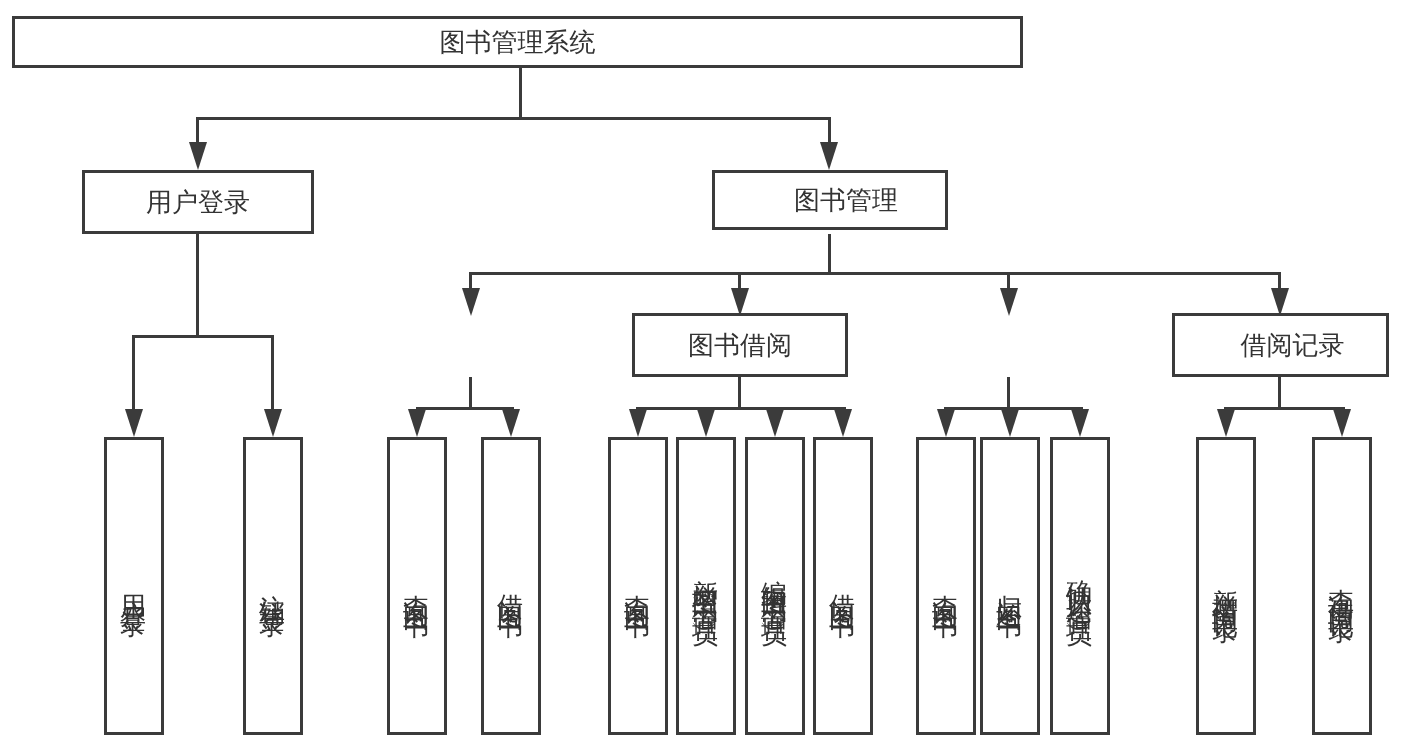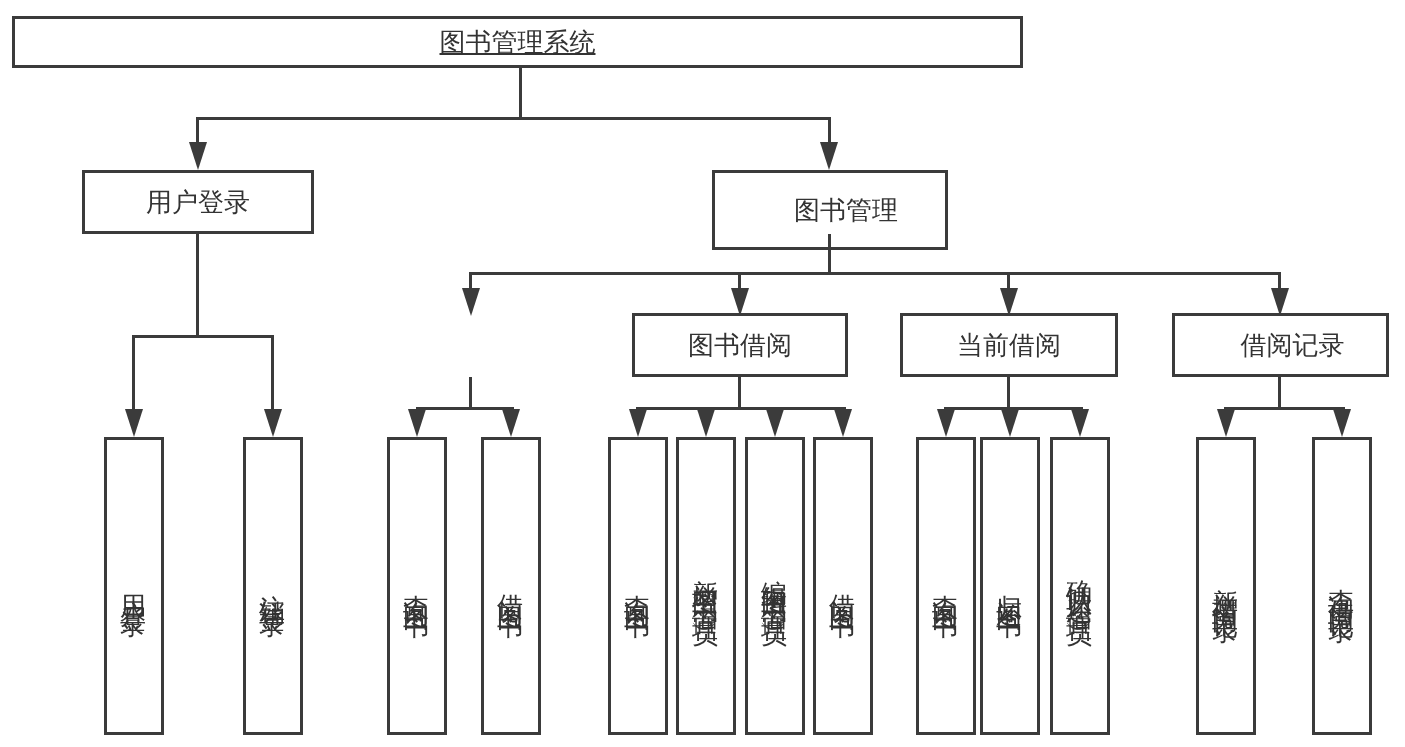--- a/index.html
+++ b/index.html
@@ -20,35 +20,35 @@
     border-left:9px solid transparent;border-right:9px solid transparent;
     border-top:28px solid #3b3b3b;
   }
   .watermark{position:absolute;left:1188px;top:716px;font-size:19px;color:#9b9b9b;letter-spacing:1px;}
 </style>
 </head>
 <body>
 
 <div class="canvas">
 
-  <div class="box" style="left:12px;top:16px;width:1011px;height:52px;text-decoration:underline;">
+  <div class="box" style="left:12px;top:16px;width:1011px;height:52px;">
     <span>图书管理系统</span>
   </div>
 
   <div class="vline" style="left:519px;top:68px;height:50px;"></div>
   <div class="hline" style="left:196px;top:117px;width:635px;"></div>
   <div class="vline" style="left:196px;top:117px;height:30px;"></div>
   <div class="vline" style="left:828px;top:117px;height:30px;"></div>
   <div class="arrow" style="left:189px;top:142px;"></div>
   <div class="arrow" style="left:820px;top:142px;"></div>
 
   <div class="box" style="left:82px;top:170px;width:232px;height:64px;">
     <span>用户登录</span>
   </div>
-  <div class="box" style="left:712px;top:170px;width:236px;height:80px;padding-left:32px;">
+  <div class="box" style="left:712px;top:170px;width:236px;height:60px;padding-left:32px;">
     <span>图书管理</span>
   </div>
 
   <div class="vline" style="left:196px;top:234px;height:101px;"></div>
   <div class="hline" style="left:132px;top:335px;width:142px;"></div>
   <div class="vline" style="left:132px;top:335px;height:76px;"></div>
   <div class="vline" style="left:271px;top:335px;height:76px;"></div>
   <div class="arrow" style="left:125px;top:409px;"></div>
   <div class="arrow" style="left:264px;top:409px;"></div>
 
@@ -58,23 +58,20 @@
   <div class="vline" style="left:738px;top:272px;height:18px;"></div>
   <div class="vline" style="left:1007px;top:272px;height:18px;"></div>
   <div class="vline" style="left:1278px;top:272px;height:18px;"></div>
   <div class="arrow" style="left:462px;top:288px;"></div>
   <div class="arrow" style="left:731px;top:288px;"></div>
   <div class="arrow" style="left:1000px;top:288px;"></div>
   <div class="arrow" style="left:1271px;top:288px;"></div>
 
   <div class="box" style="left:632px;top:313px;width:216px;height:64px;">
     <span>图书借阅</span>
-  </div>
-  <div class="box" style="left:900px;top:313px;width:218px;height:64px;">
-    <span>当前借阅</span>
   </div>
   <div class="box" style="left:1172px;top:313px;width:217px;height:64px;padding-left:24px;">
     <span>借阅记录</span>
   </div>
 
   <div class="vline" style="left:469px;top:377px;height:32px;"></div>
   <div class="hline" style="left:416px;top:407px;width:98px;"></div>
   <div class="arrow" style="left:408px;top:409px;"></div>
   <div class="arrow" style="left:502px;top:409px;"></div>
 

